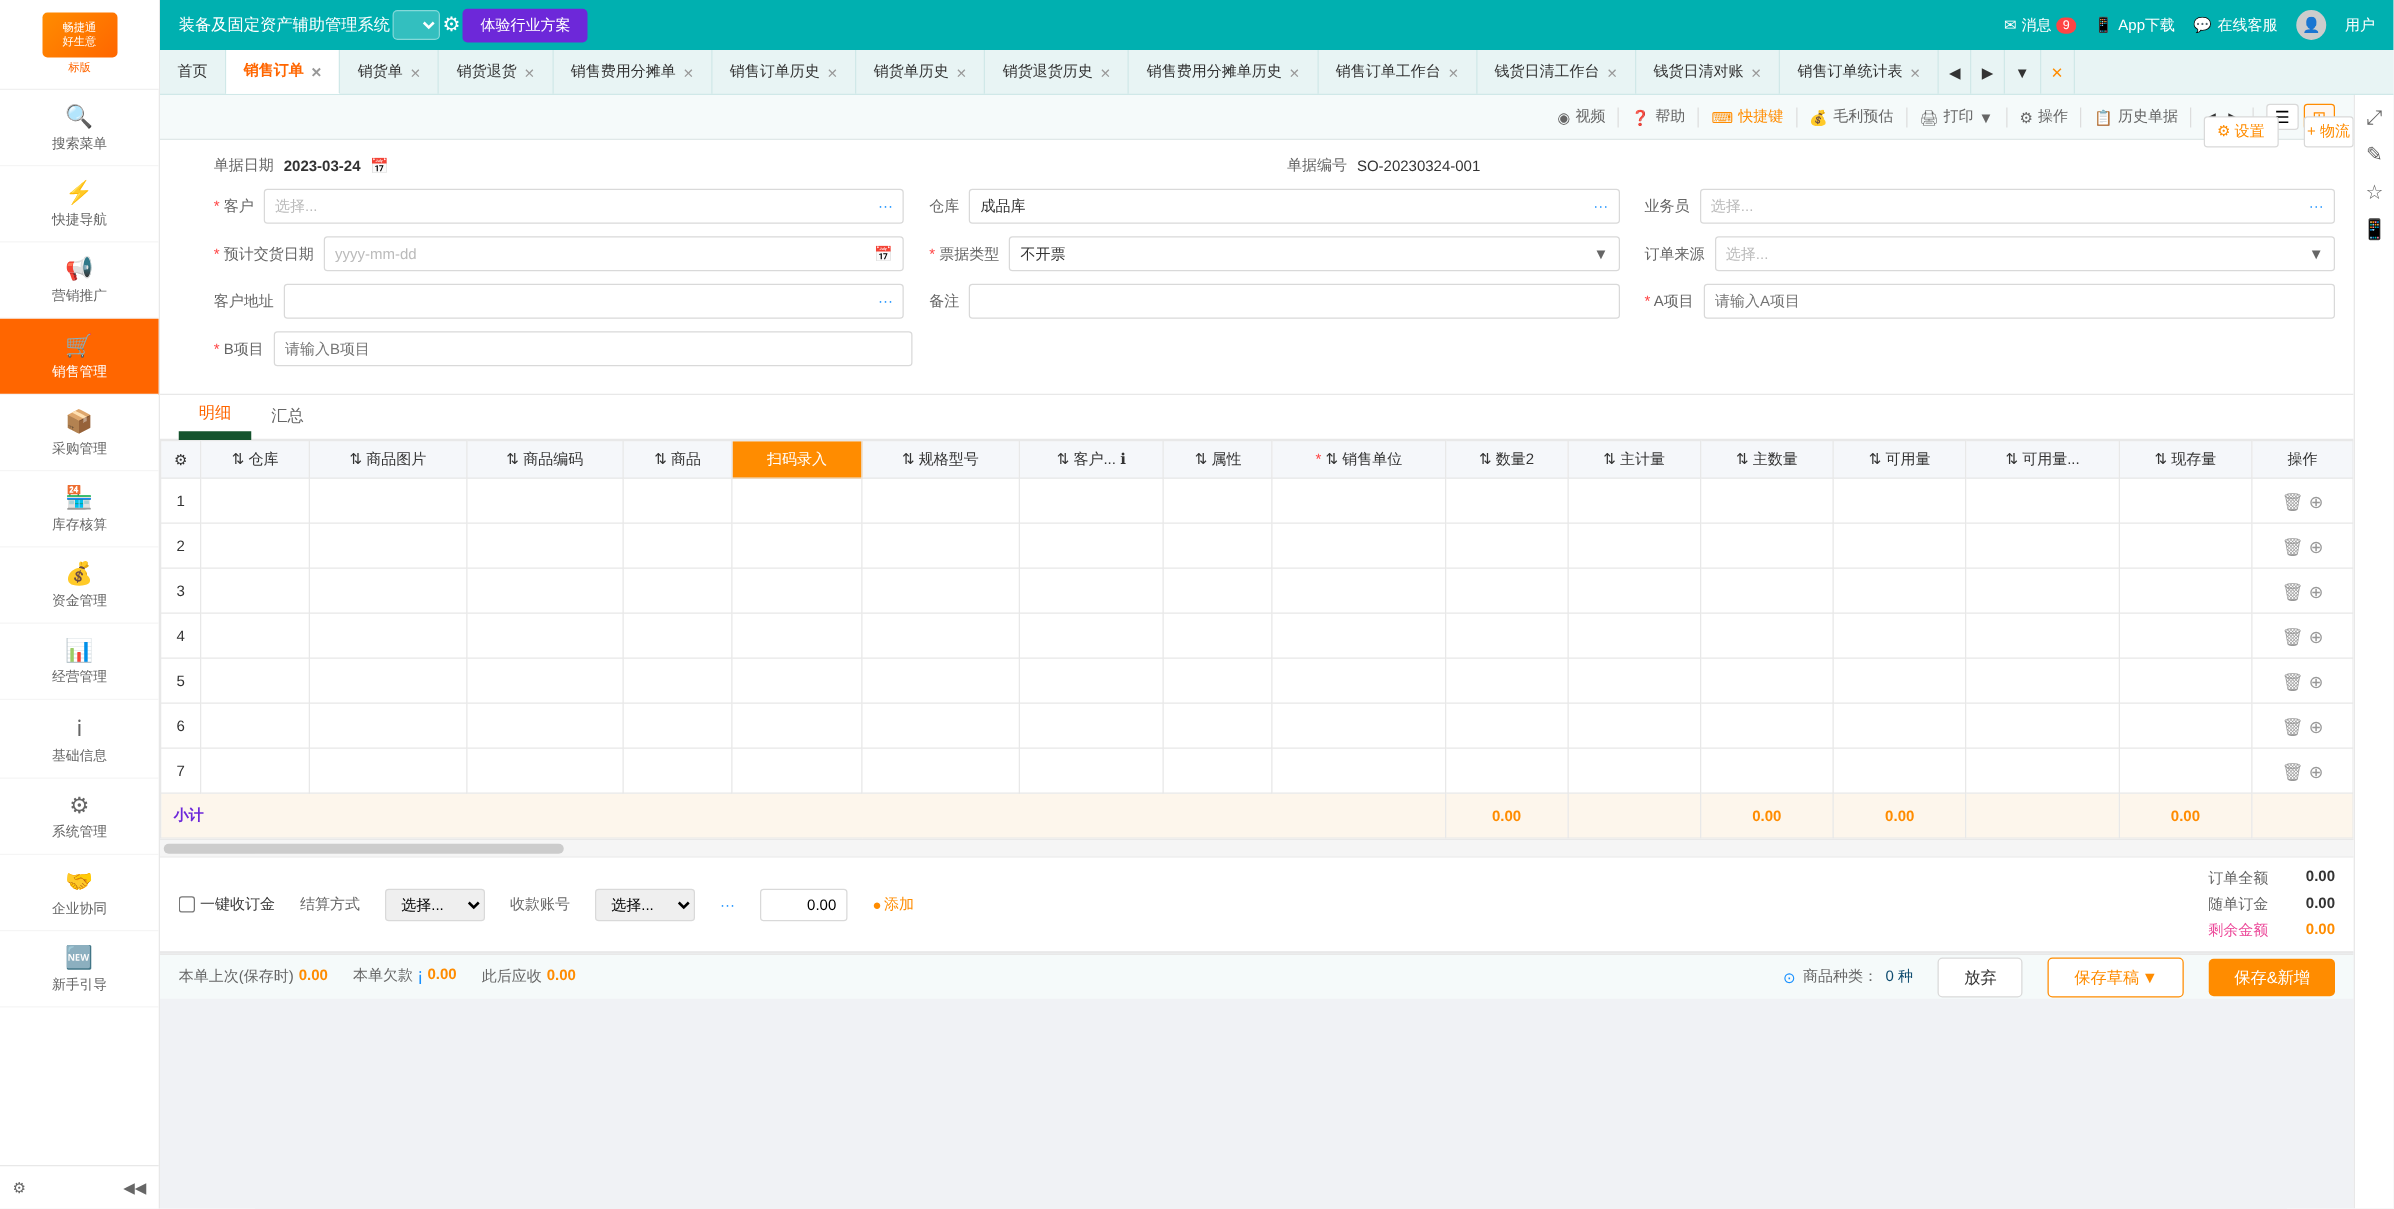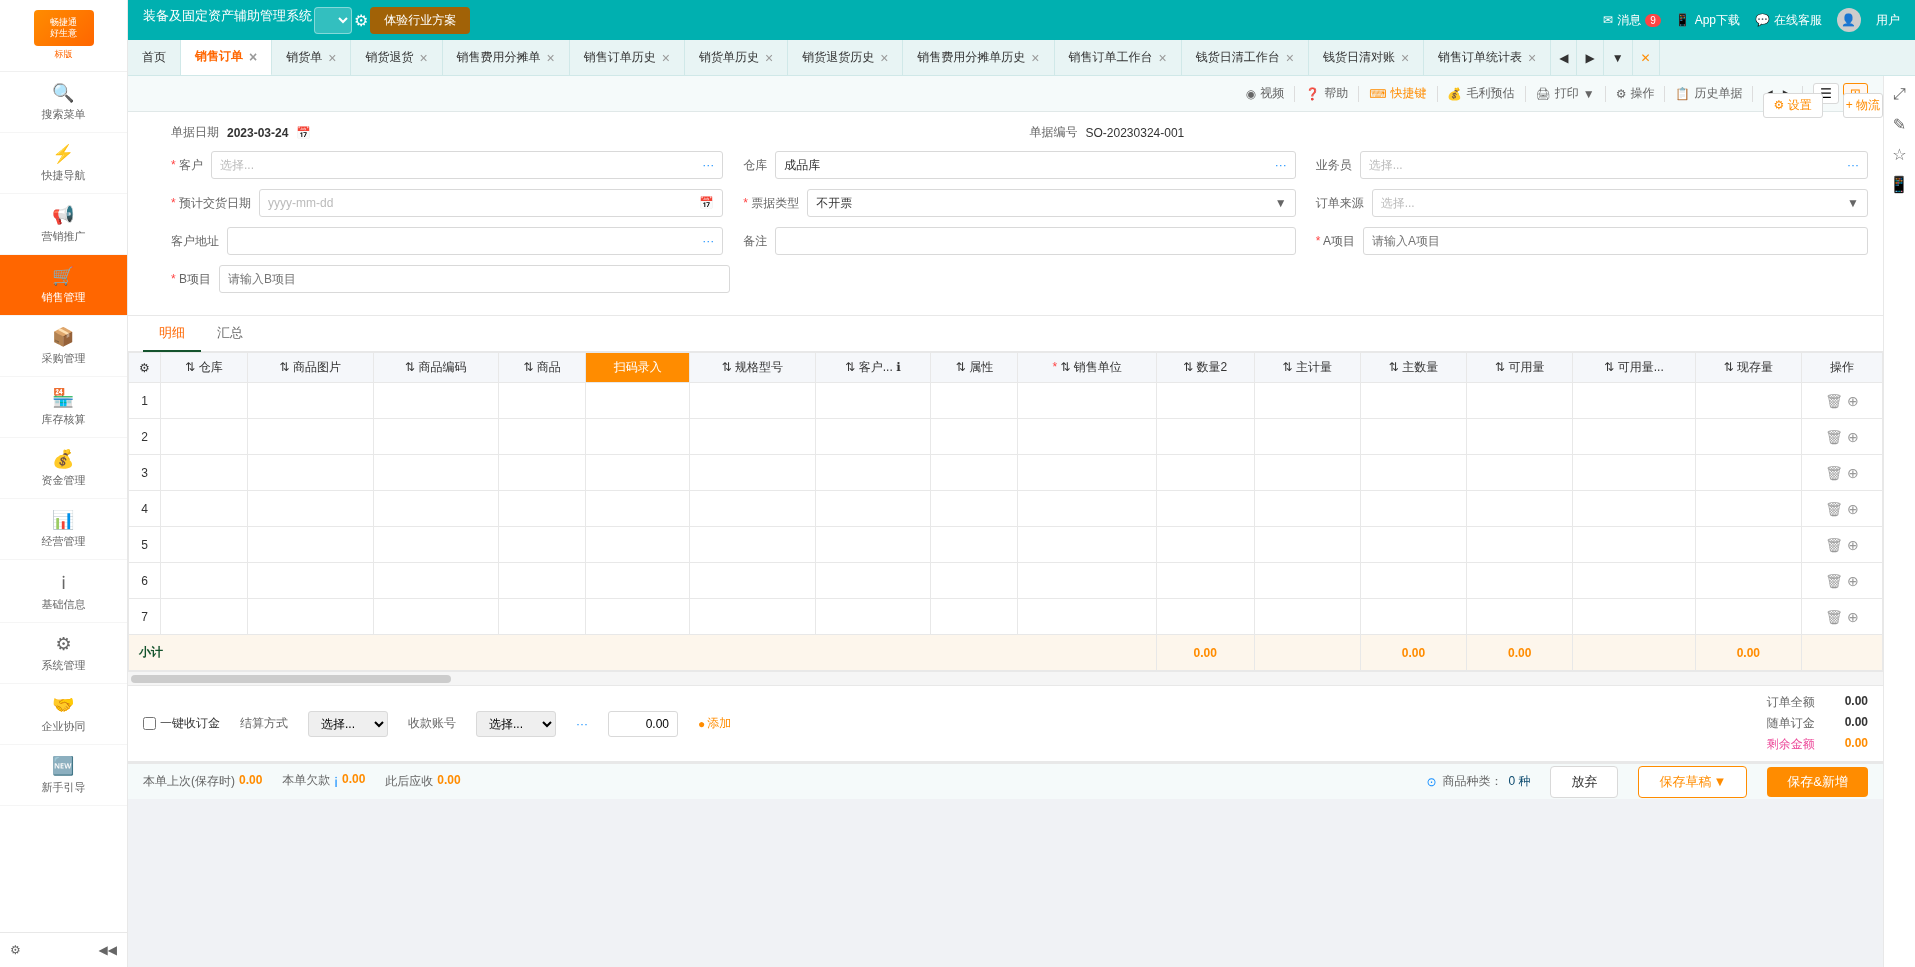--- a/index.html
+++ b/index.html
@@ -15,25 +15,25 @@
     .sidebar-item { width: 100%; display: flex; flex-direction: column; align-items: center; padding: 10px 5px; cursor: pointer; color: #666; font-size: 11px; border-bottom: 1px solid #f5f5f5; }
     .sidebar-item.active { background: #ff6600; color: white; }
     .sidebar-item .icon { font-size: 18px; margin-bottom: 3px; }
     .sidebar-footer { width: 100%; padding: 10px; display: flex; justify-content: space-between; border-top: 1px solid #e8e8e8; }
 
     
     .main-content { flex: 1; display: flex; flex-direction: column; overflow: hidden; }
 
     
     .top-header { height: 40px; background: #00b0b0; display: flex; align-items: center; padding: 0 15px; justify-content: space-between; }
-    .top-header-left { display: flex; gap: 2px; }
+    .top-header-left { display: flex; align-items: center; gap: 2px; }
     .system-name { color: white; font-size: 13px; }
     .system-selector { background: rgba(255,255,255,0.2); border: 1px solid rgba(255,255,255,0.4); color: white; border-radius: 4px; padding: 3px 8px; font-size: 12px; cursor: pointer; }
     .gear-btn { color: white; background: transparent; border: none; cursor: pointer; font-size: 16px; }
-    .industry-btn { background: #a16207; color: white; border: none; border-radius: 4px; padding: 5px 14px; font-size: 12px; cursor: pointer; }
+    .industry-btn { background: #6d28d9; color: white; border: none; border-radius: 4px; padding: 5px 14px; font-size: 12px; cursor: pointer; }
     .top-header-right { display: flex; align-items: center; gap: 15px; color: white; font-size: 12px; }
     .header-icon-btn { color: white; background: transparent; border: none; cursor: pointer; display: flex; align-items: center; gap: 4px; font-size: 12px; }
     .badge { background: #ff4444; color: white; border-radius: 10px; padding: 1px 5px; font-size: 10px; }
     .user-avatar { width: 24px; height: 24px; background: #ccc; border-radius: 50%; display: flex; align-items: center; justify-content: center; }
 
     
     .tab-bar { height: 36px; background: #e8f4f4; display: flex; align-items: center; border-bottom: 1px solid #d0e8e8; overflow: hidden; }
     .tab-item { padding: 0 14px; height: 36px; display: flex; align-items: center; font-size: 12px; cursor: pointer; white-space: nowrap; border-right: 1px solid #d0e8e8; color: #333; flex-shrink: 0; }
     .tab-item.active { background: white; color: #ff6600; font-weight: bold; border-bottom: 2px solid white; }
     .tab-item .tab-close { margin-left: 6px; color: #999; font-size: 14px; }
@@ -50,34 +50,34 @@
     .form-row { display: flex; align-items: center; margin-bottom: 10px; gap: 20px; margin-left: 28px; }
     .form-field { display: flex; align-items: center; gap: 8px; flex: 1; }
     .form-label { color: #666; font-size: 12px; white-space: nowrap; }
     .form-label.required::before { content: '* '; color: #ff4444; }
     .date-value { color: #333; font-size: 12px; font-weight: bold; }
     .single-num { font-size: 12px; color: #333; }
 
     
     .detail-tabs { display: flex; align-items: center; padding: 0 15px; background: white; border-bottom: 1px solid #e8e8e8; height: 36px; }
     .detail-tab { padding: 0 16px; height: 36px; display: flex; align-items: center; font-size: 13px; cursor: pointer; color: #666; border-bottom: 2px solid transparent; }
-    .detail-tab.active { color: #ff6600; border-bottom: 2px solid #14532d; }
+    .detail-tab.active { color: #ff6600; border-bottom: 7px solid #14532d; }
 
     
     .table-container { flex: 1; overflow: auto; background: white; }
     .data-table { width: 100%; border-collapse: collapse; }
     .data-table th { background: #f5f7fa; border: 1px solid #e8e8e8; padding: 6px 8px; font-size: 12px; color: #333; font-weight: normal; white-space: nowrap; text-align: center; }
     .data-table td { border: 1px solid #e8e8e8; padding: 4px 8px; font-size: 12px; color: #333; text-align: center; height: 36px; }
     .row-num { color: #666; }
     .action-icons { display: flex; gap: 4px; justify-content: center; }
     .action-icon { color: #999; cursor: pointer; font-size: 14px; }
 
     
     .subtotal-row td { background: #fdf6ec; font-weight: bold; }
-    .subtotal-label { color: #14532d; font-weight: bold; }
+    .subtotal-label { color: #6d28d9; font-weight: bold; }
 
     
     .scroll-bar-container { height: 14px; background: #f5f5f5; border-top: 1px solid #e8e8e8; position: relative; }
     .scroll-bar { height: 8px; background: #ccc; border-radius: 4px; margin: 3px; width: 320px; cursor: pointer; }
 
     
     .bottom-area { background: white; border-top: 1px solid #e8e8e8; padding: 8px 15px; display: flex; align-items: center; gap: 20px; }
     .checkbox-field { display: flex; align-items: center; gap: 4px; font-size: 12px; }
     .bottom-select { border: 1px solid #d9d9d9; border-radius: 3px; padding: 3px 8px; font-size: 12px; min-width: 80px; height: 26px; }
     .amount-input { border: 1px solid #d9d9d9; border-radius: 3px; padding: 3px 8px; font-size: 12px; width: 70px; height: 26px; text-align: right; }

